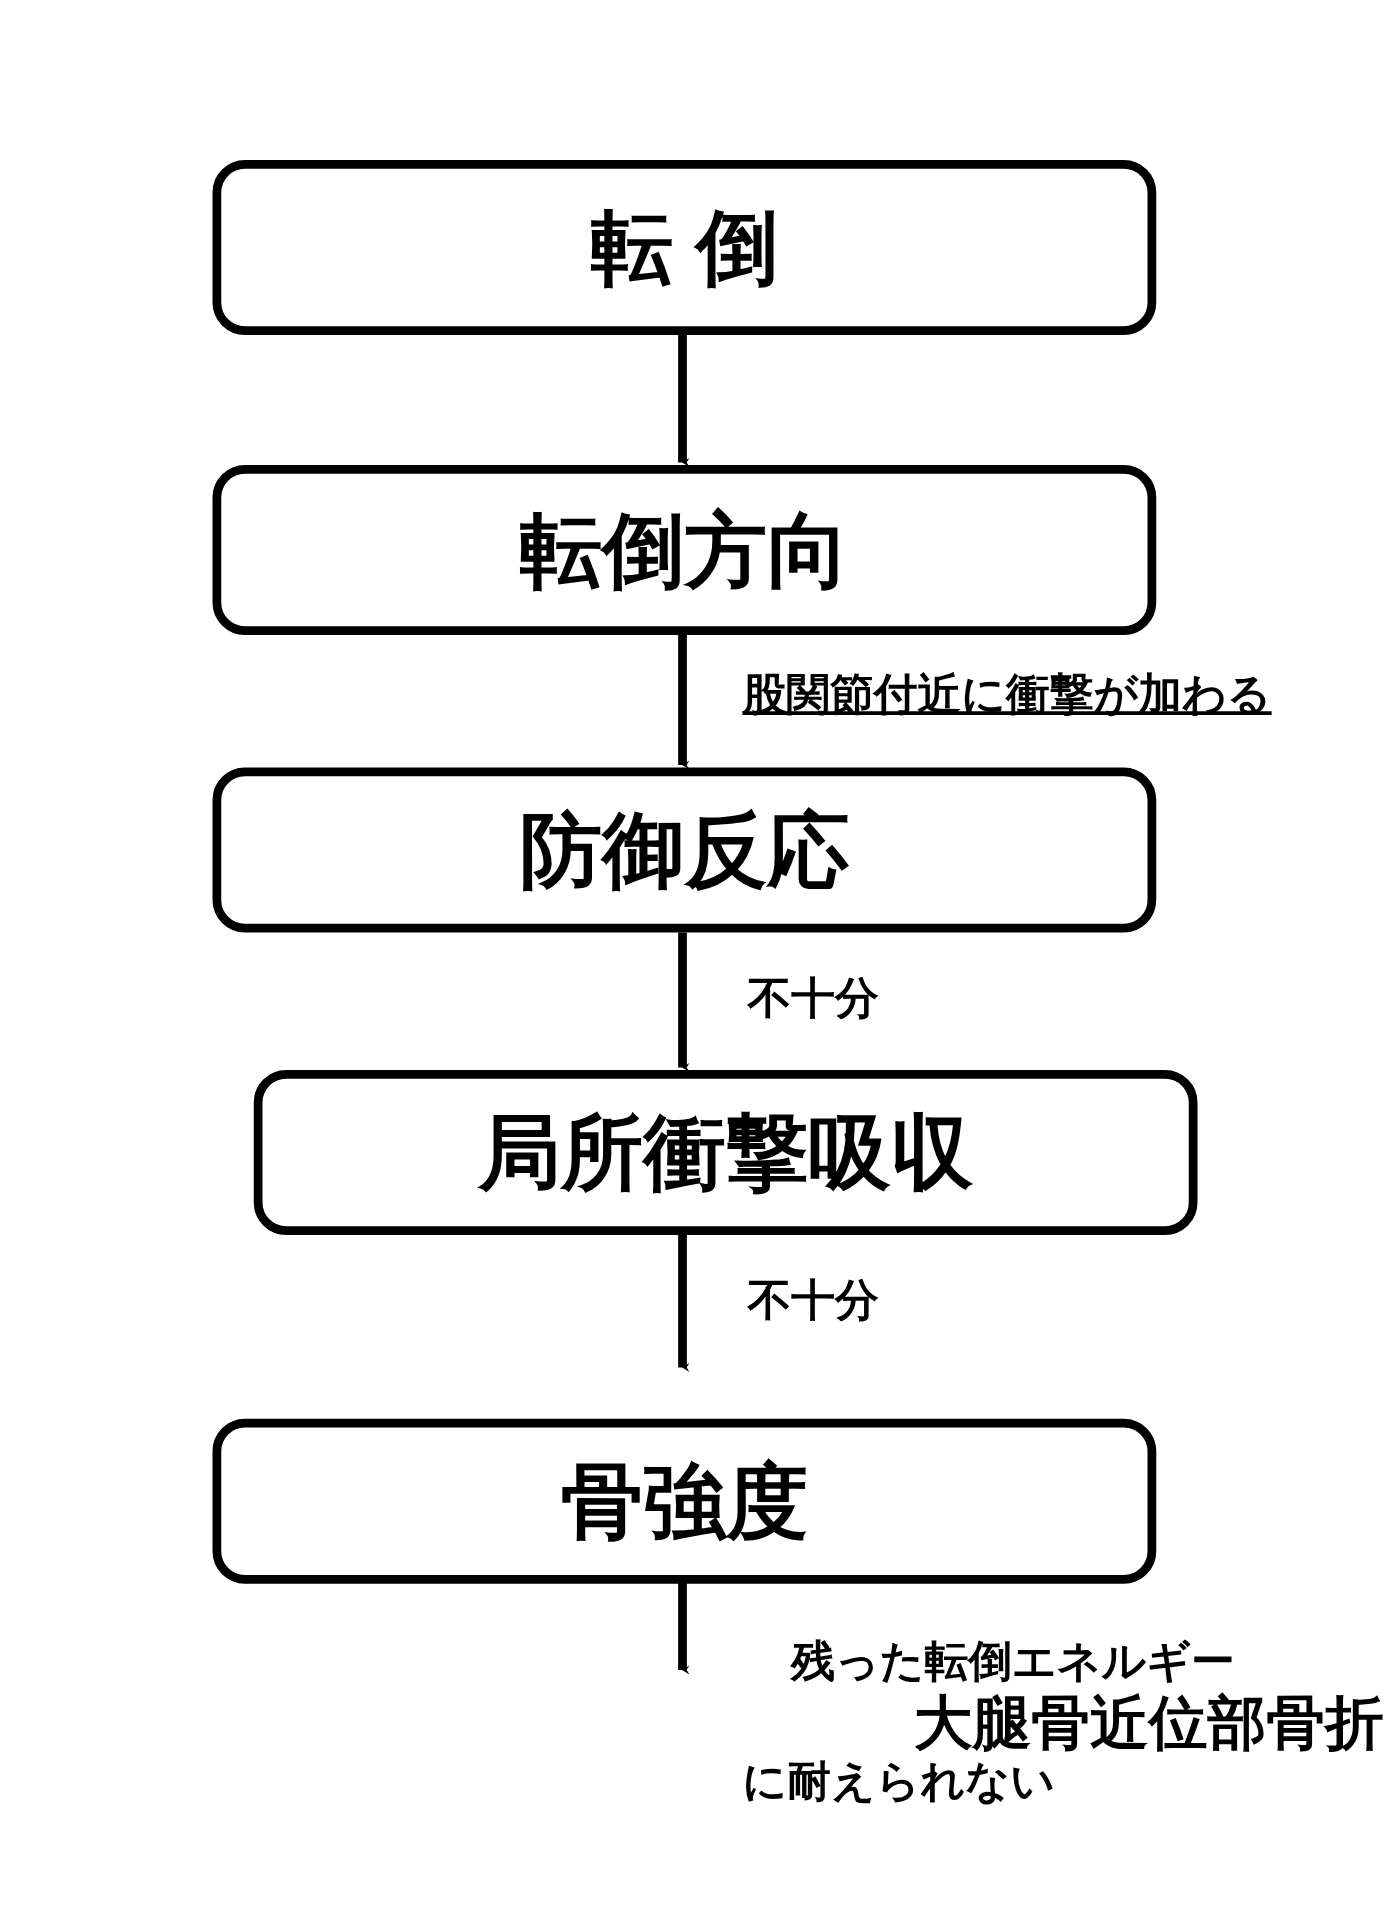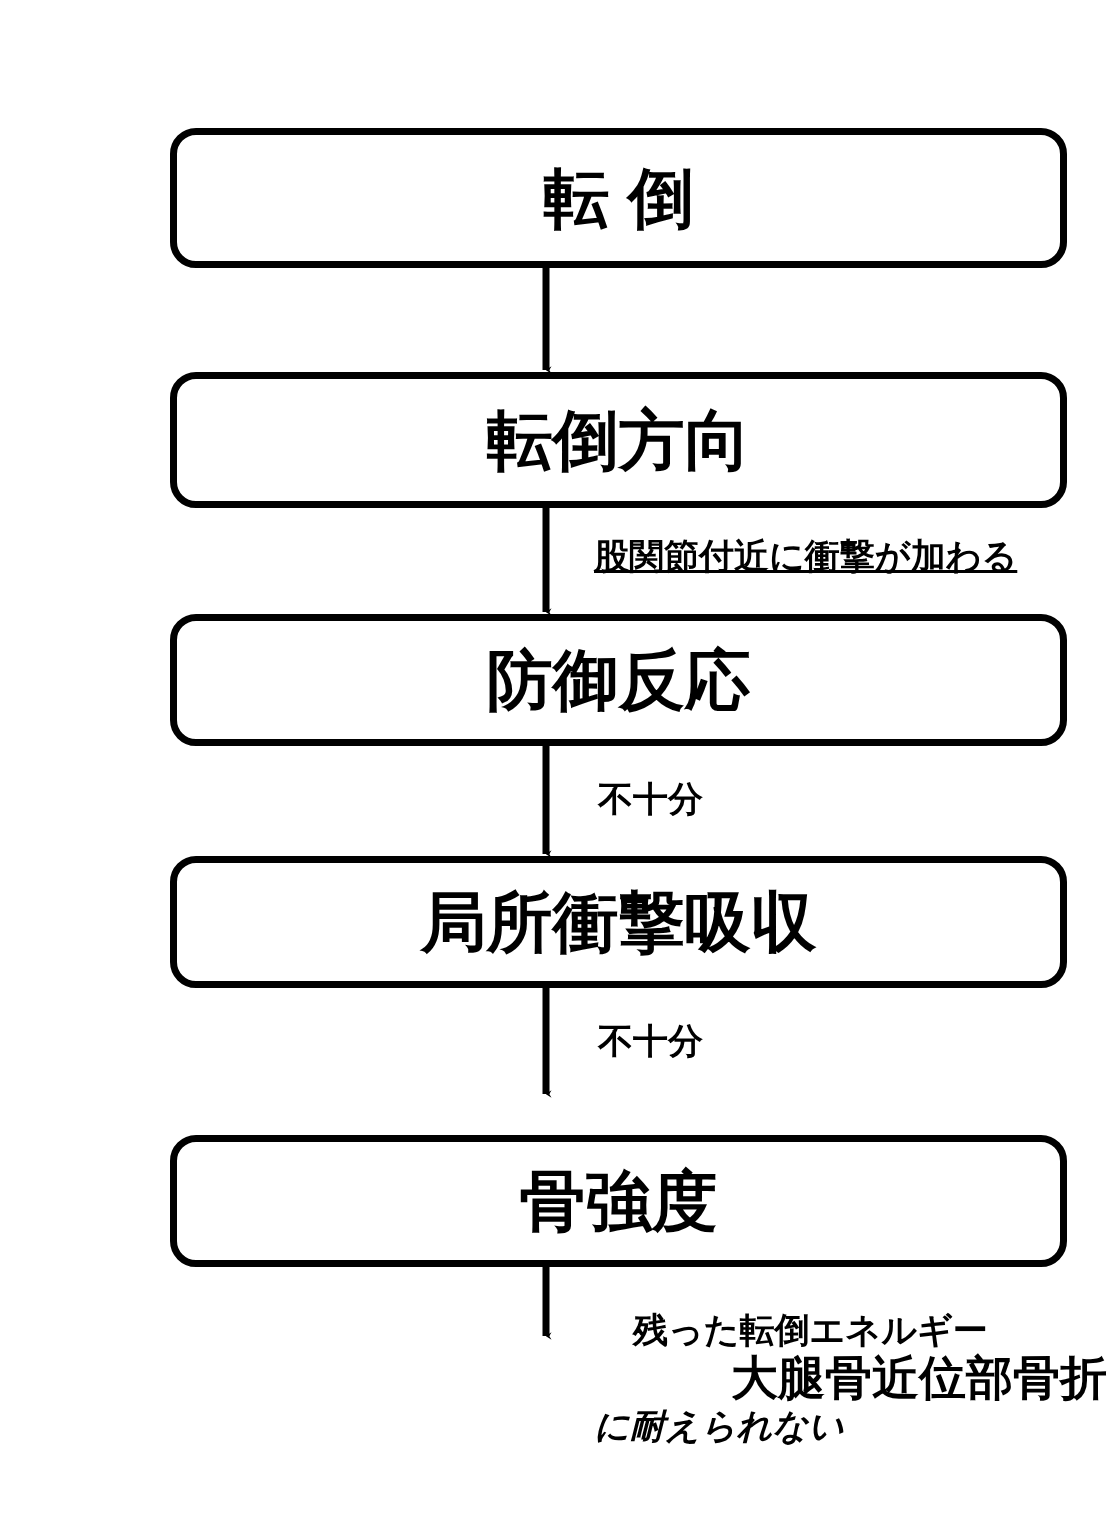--- a/index.html
+++ b/index.html
@@ -17,21 +17,21 @@
     width: 1107px;
     height: 1536px;
     background: #ffffff;
     overflow: hidden;
   }
 
   
   .node {
     position: absolute;
     left: 170px;
-    width: 897px;
+    width: 755px;
     height: 140px;
     box-sizing: border-box;
     border: 7px solid #000000;
     border-radius: 26px;
     background: #ffffff;
     display: flex;
     align-items: center;
     justify-content: center;
   }
   .node-label {
@@ -39,21 +39,21 @@
     font-weight: bold;
     line-height: 1;
     letter-spacing: 0px;
     white-space: pre;
     color: #000000;
   }
 
   .node-1 { top: 128px; height: 140px; }
   .node-2 { top: 372px; height: 136px; justify-content: center; }
   .node-3 { top: 614px; height: 132px; }
-  .node-4 { top: 856px; height: 132px; }
+  .node-4 { top: 856px; height: 132px; margin-left: 33px; }
   .node-5 { top: 1096px; height: 132px; margin-top: 39px; }
 
   
   .connector {
     position: absolute;
     left: 0;
     top: 0;
     width: 1107px;
     height: 1536px;
     pointer-events: none;
@@ -65,21 +65,21 @@
     font-size: 35px;
     font-weight: bold;
     line-height: 48px;
     white-space: pre;
     color: #000000;
   }
   .edge-label-1 { left: 594px; top: 532px; text-decoration: underline; }
   .edge-label-2 { left: 598px; top: 775px; }
   .edge-label-3 { left: 598px; top: 1017px; }
   .edge-label-4 { left: 594px; top: 1258px; }
-  .edge-label-4 .l2 { display: block; font-style: italic; }
+  .edge-label-4 .l2 { display: block; }
 
   
   .outcome {
     position: absolute;
     left: 0;
     top: 1350px;
     width: 1107px;
     text-align: right;
     font-size: 47px;
     font-weight: bold;

